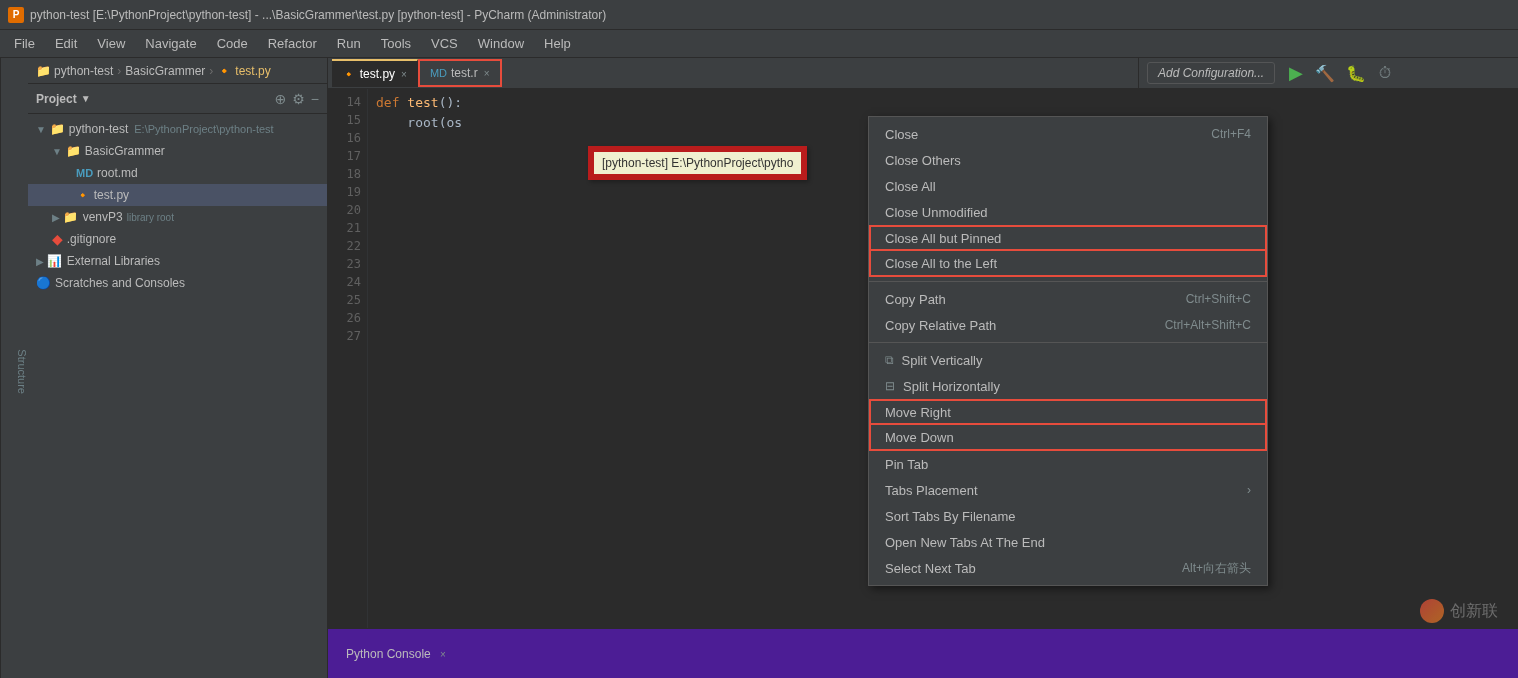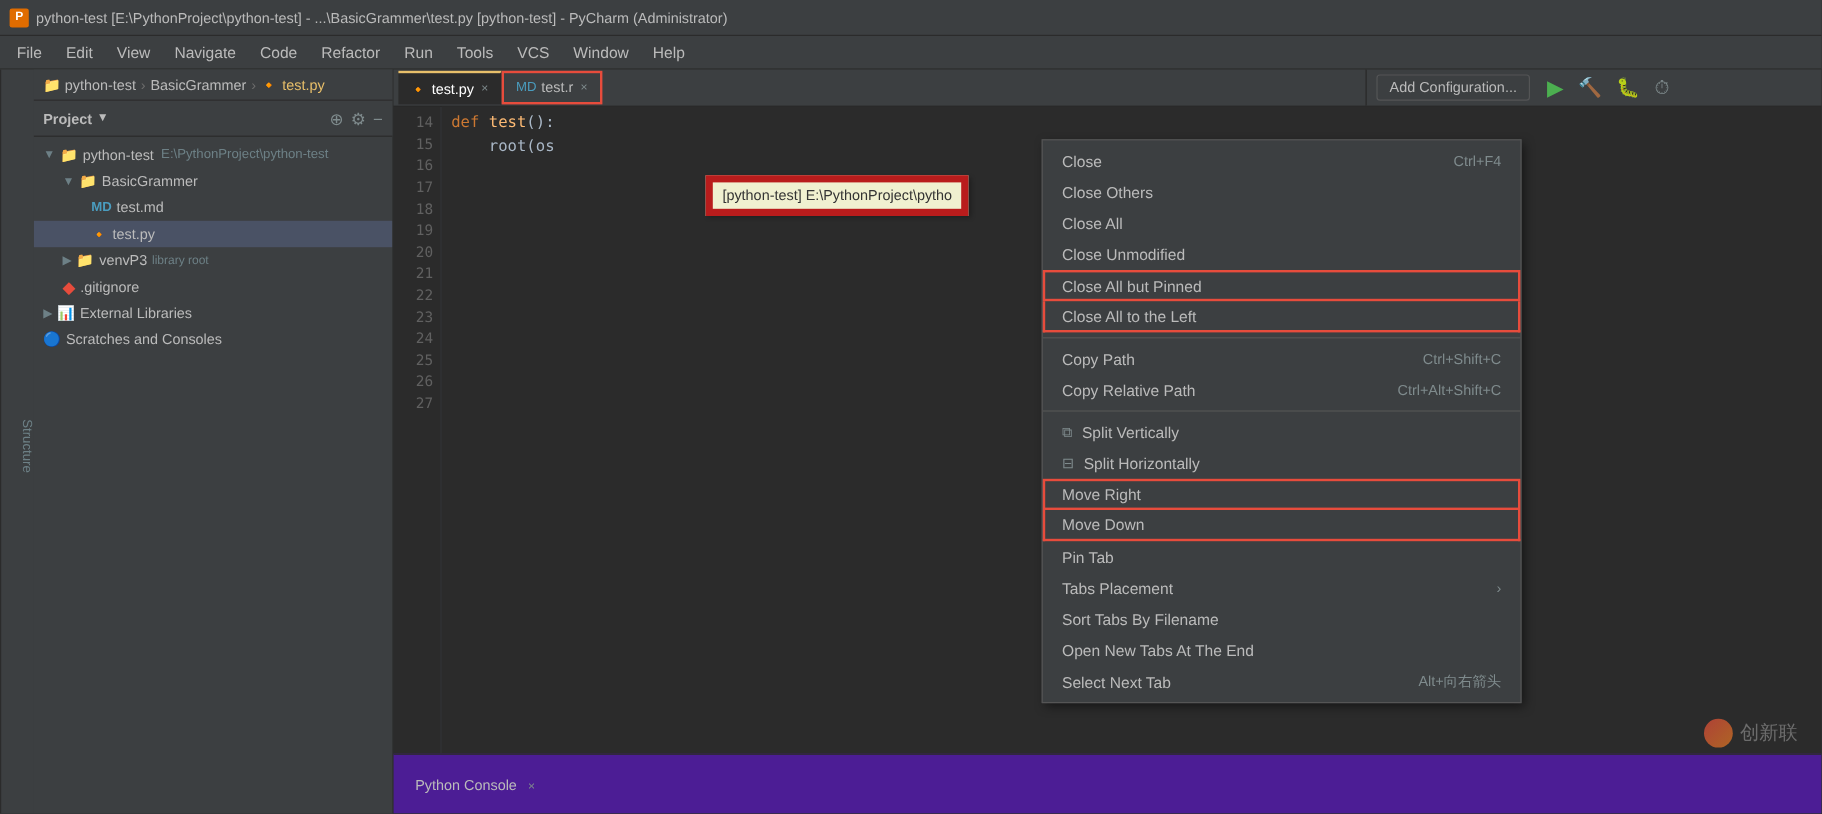--- a/index.html
+++ b/index.html
@@ -227,20 +227,21 @@
       gap: 6px;
     }
     .add-config-btn {
       background: #3c3f41;
       border: 1px solid #545556;
       color: #bbbbbb;
       padding: 3px 10px;
       font-size: 12px;
       cursor: pointer;
       border-radius: 3px;
+      font-style: italic;
     }
     .run-btn { color: #4caf50; font-size: 18px; cursor: pointer; }
 
     
     #watermark {
       position: absolute;
       bottom: 55px;
       right: 20px;
       display: flex;
       align-items: center;
@@ -400,21 +401,21 @@
       </div>
 
       <div class="tree-item" style="padding-left:24px;">
         <span class="arrow">▼</span>
         <span class="folder-icon">📁</span>
         <span>BasicGrammer</span>
       </div>
 
       <div class="tree-item" style="padding-left:48px;">
         <span class="file-icon md">MD</span>
-        <span>test.md</span>
+        <span>root.md</span>
       </div>
 
       <div class="tree-item selected" style="padding-left:48px;">
         <span class="file-icon py">🔸</span>
         <span>test.py</span>
       </div>
 
       <div class="tree-item" style="padding-left:24px;">
         <span class="arrow">▶</span>
         <span class="folder-icon">📁</span>

